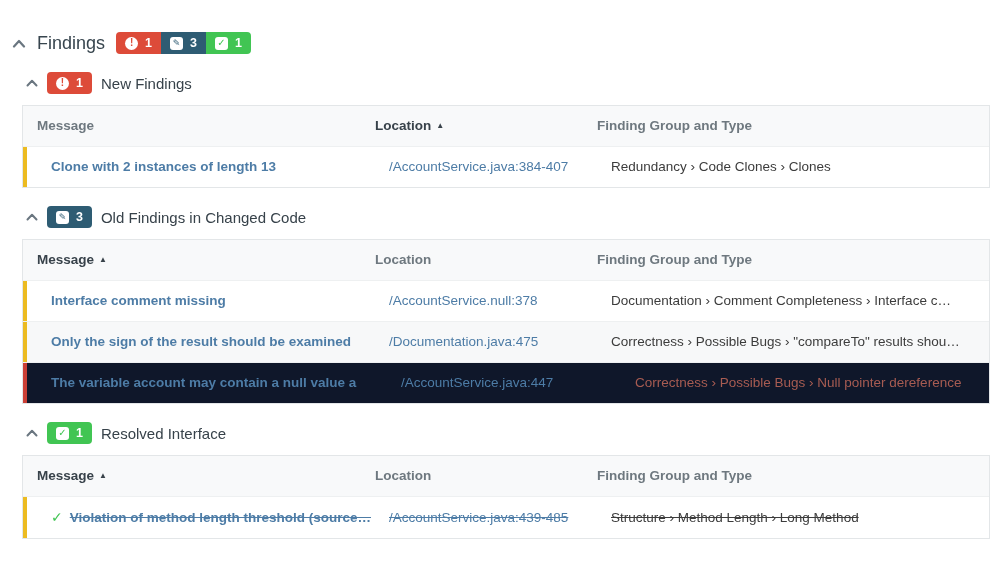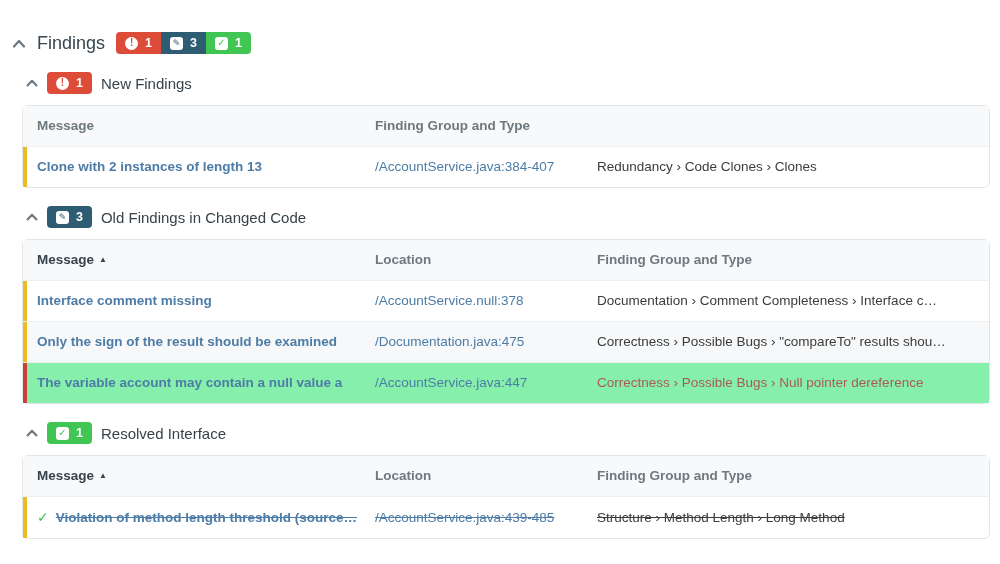--- a/index.html
+++ b/index.html
@@ -40,28 +40,28 @@
     display: inline-flex; align-items: center; justify-content: center;
     border-radius: 3px; font-size: 10px; font-weight: bold; line-height: 1;
   }
   .badge-red .bicon   { border-radius: 50%; color: #dd4b39; }
   .badge-slate .bicon { color: #2e5c73; font-size: 9px; }
   .badge-green .bicon { color: #41c553; }
 
   
   .tbl {
     margin: 0 10px 0 22px; width: 968px;
-    border: 1px solid #e3e6e8; border-radius: 6px;
+    border: 1px solid #e3e6e8; border-radius: 0;
     background: #fff;
   }
   .tr {
     display: grid; grid-template-columns: 352px 222px 1fr;
     position: relative; align-items: center;
   }
-  .tr.data { border-top: 1px solid #eef0f1; cursor: pointer; }
+  .tr.data { border-top: 1px solid #eef0f1; cursor: pointer; padding-left: 14px; }
   .tr.data:nth-child(odd) { background: #f7f8f9; }
   .tr.head { background: #f8f9fa; border-top: none; }
   .td {
     padding: 12px 10px 12px 0;
     font-size: 13.5px; line-height: 16px;
     overflow: hidden; white-space: nowrap;
   }
   .td.c0 { padding-left: 14px; }
   .head .td { font-weight: bold; color: #6e787f; cursor: pointer; }
   .head .td.sorted { color: #38424a; }
@@ -108,20 +108,23 @@
   <span class="badge badge-red single">
     <span class="bicon">!</span>
     <span>1</span>
   </span>
   <span class="l2-title">New Findings</span>
 </div>
 
 <div class="tbl">
   <div class="tr head">
     <div class="td c0">Message</div>
+    <div class="td sorted">
+      <span>Location</span><span class="sort-arrow">▲</span>
+    </div>
     <div class="td">Finding Group and Type</div>
   </div>
   <div class="tr data">
     <span class="stripe" style="background-color: rgb(236, 187, 33);"></span>
     <div class="td c0"><span class="msg">Clone with 2 instances of length 13</span></div>
     <div class="td"><span class="loc">/AccountService.java:384-407</span></div>
     <div class="td"><span class="grp">Redundancy › Code Clones › Clones</span></div>
   </div>
 </div>
 
@@ -154,21 +157,21 @@
     <div class="td"><span class="grp">Documentation › Comment Completeness › Interface c…</span></div>
   </div>
 
   <div class="tr data">
     <span class="stripe" style="background-color: rgb(236, 187, 33);"></span>
     <div class="td c0"><span class="msg">Only the sign of the result should be examined</span></div>
     <div class="td"><span class="loc">/Documentation.java:475</span></div>
     <div class="td"><span class="grp">Correctness › Possible Bugs › "compareTo" results shou…</span></div>
   </div>
 
-  <div class="tr data" style="background-color: #86efac;">
+  <div class="tr data" style="background-color: #0f172a; gap: 12px;">
     <span class="stripe" style="background-color: rgb(202, 63, 54);"></span>
     <div class="td c0">
       <span class="msg"><span>The variable </span><span style="font-weight:bold">account</span><span> may contain a null value a</span></span>
     </div>
     <div class="td"><span class="loc">/AccountService.java:447</span></div>
     <div class="td"><span class="grp" style="color: rgb(168, 92, 82);">Correctness › Possible Bugs › Null pointer dereference</span></div>
   </div>
 </div>
 
 <div class="l2-header">

